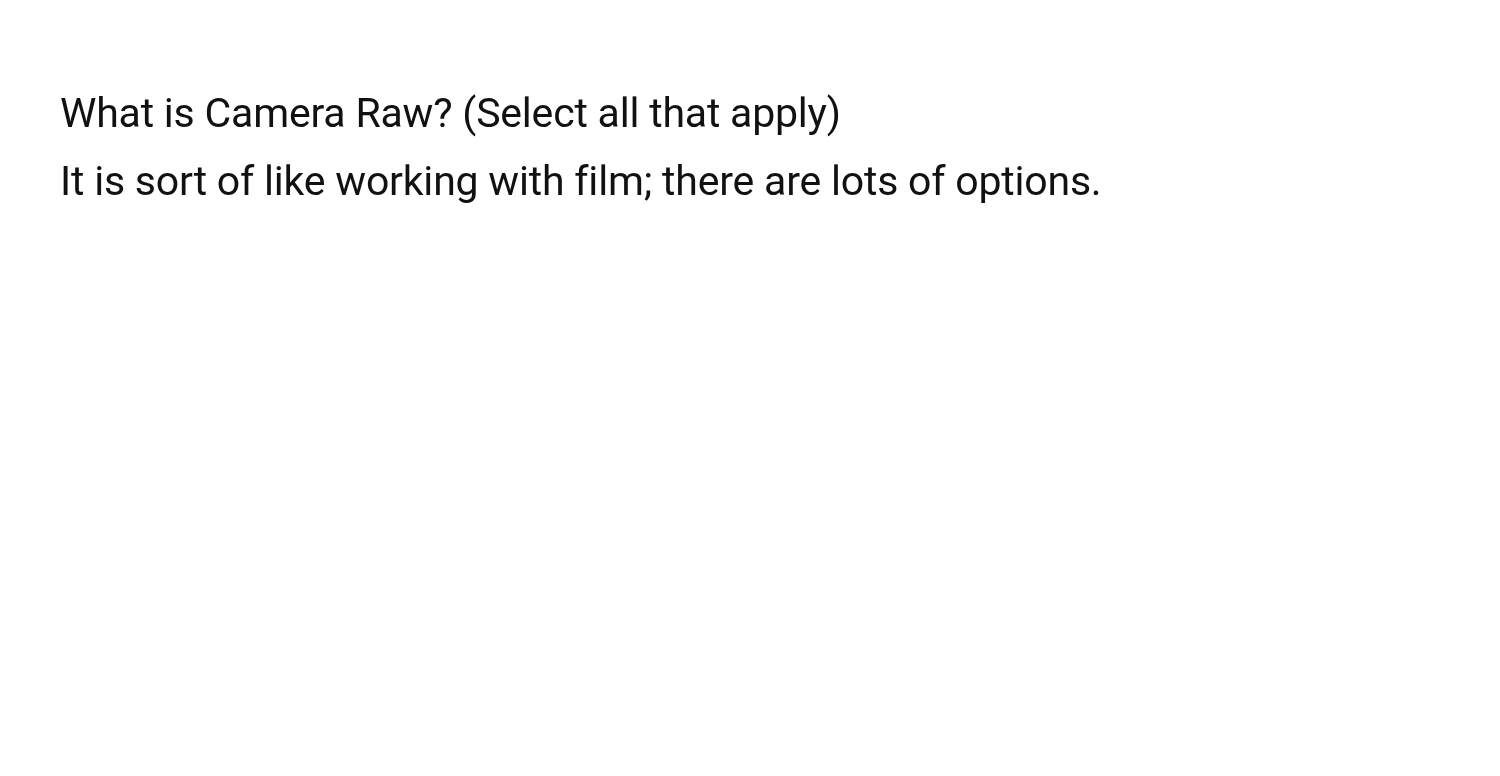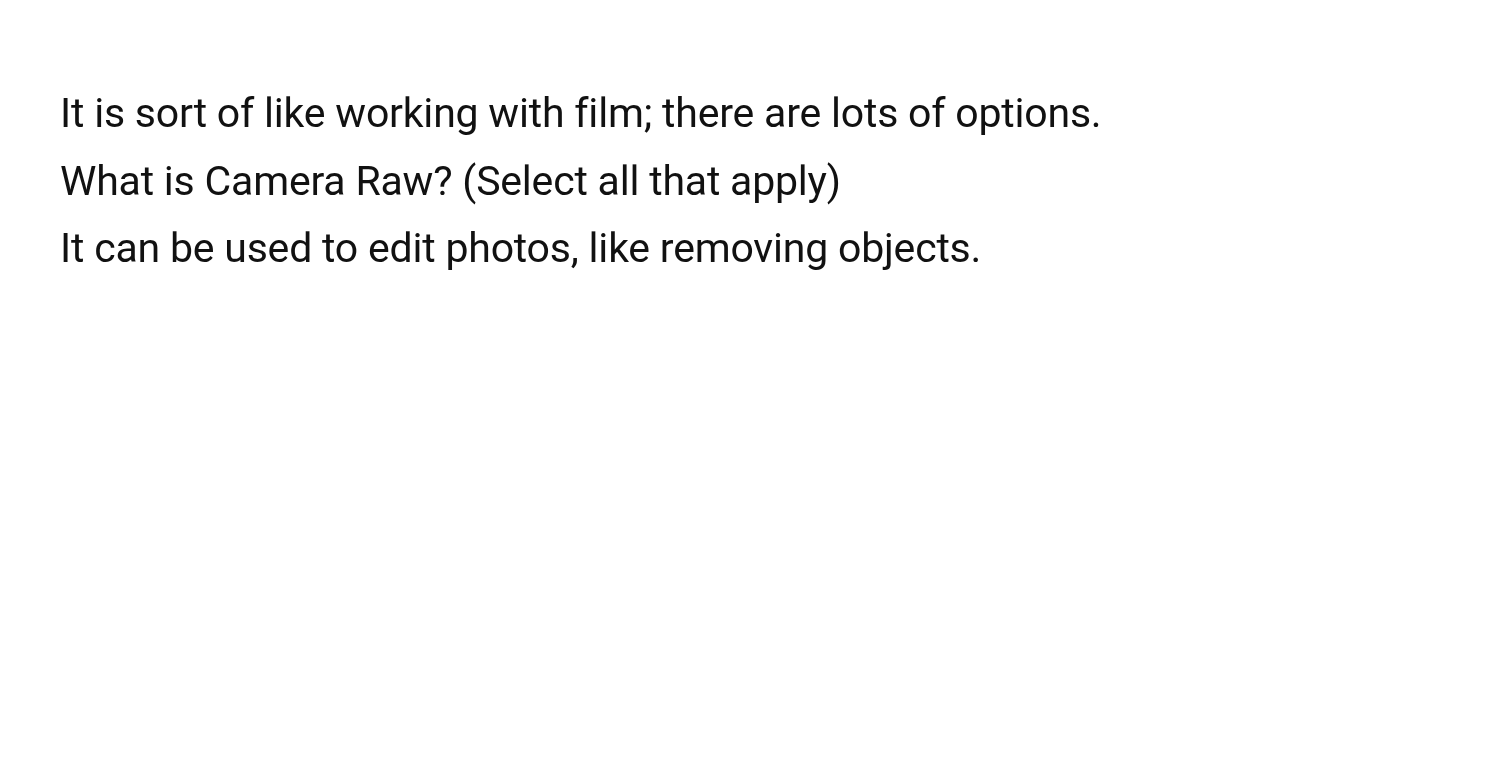--- a/index.html
+++ b/index.html
@@ -19,16 +19,15 @@
     font-size: 41px;
     line-height: 1.65;
     letter-spacing: -0.2px;
     color: #111;
   }
 </style>
 </head>
 <body>
 
 <div class="container">
+  <div class="line">What is Camera Raw? (Select all that apply)</div>
   <div class="line">It is sort of like working with film; there are lots of options.</div>
-  <div class="line">What is Camera Raw? (Select all that apply)</div>
-  <div class="line">It can be used to edit photos, like removing objects.</div>
 </div>
 
 </body></html>

